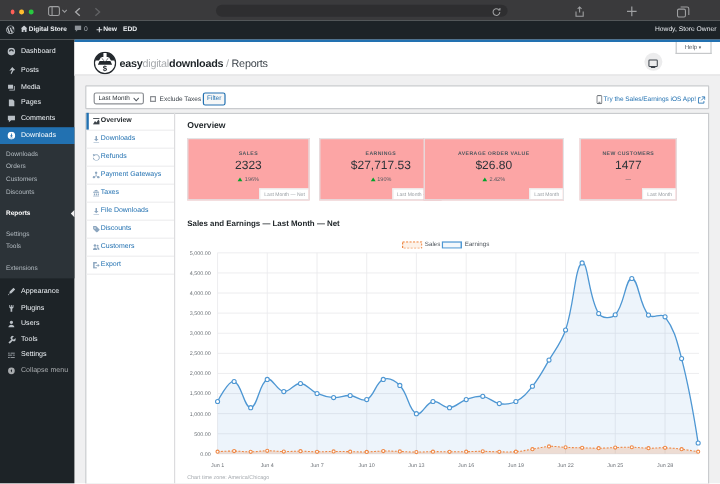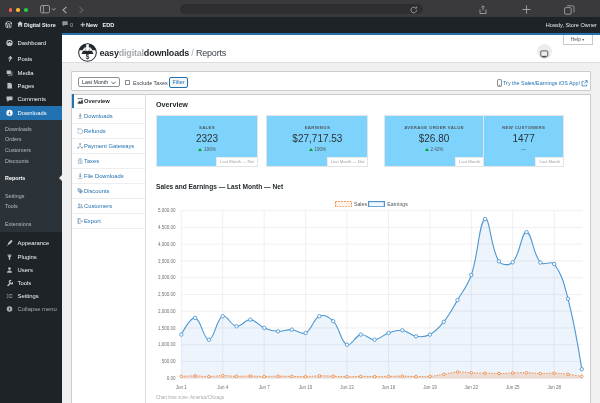--- a/index.html
+++ b/index.html
@@ -30,21 +30,21 @@
 #sel{position:absolute;left:77.5px;top:77.3px;width:42px;height:10.2px;border:1px solid #8c8f94;border-radius:2px;background:#fff;font-size:5.3px;color:#2c3338;line-height:8.8px;padding-left:3.5px}
 #cbx{position:absolute;left:124.8px;top:80.4px;width:5px;height:5px;border:1px solid #8c8f94;border-radius:0.5px;background:#fff}
 #fbtn{position:absolute;left:169px;top:77.3px;width:19px;height:10.3px;border:1px solid #2271b1;border-radius:2px;background:#f6f7f7;color:#2271b1;font-size:5.4px;text-align:center;line-height:8.6px}
 
 #panel{position:absolute;left:71px;top:93.5px;width:520px;height:310px;background:#fff;border:1px solid #c9cbce}
 #tabsep{position:absolute;left:145px;top:93.5px;width:1px;height:309px;background:#dcdcde}
 .tab{position:absolute;left:71.5px;width:73.5px;height:15.05px;border-bottom:1px solid #eeeeef;font-size:5.8px;color:#2271b1}
 .tab .ic{position:absolute;left:5.5px;top:50%;transform:translateY(-50%);width:6.5px;height:6.5px}
 .tab .tx{position:absolute;left:12.5px;top:50%;transform:translateY(-50%);white-space:nowrap}
 
-.card{position:absolute;top:114.5px;height:52px;background:#7dd3fc;border:1px solid #e3e4e6;text-align:center}
+.card{position:absolute;top:114.5px;height:52px;background:#fca5a5;border:1px solid #e3e4e6;text-align:center}
 .card .lb{margin-top:9.5px;font-size:4.3px;letter-spacing:.35px;color:#50575e;font-weight:bold}
 .card .vl{margin-top:3px;font-size:10px;color:#2c3338;font-weight:500}
 .card .dl{margin-top:2.5px;font-size:4.6px;color:#50575e}
 .card .tag{position:absolute;right:0;bottom:0;border-top:1px solid #eceded;border-left:1px solid #eceded;font-size:4.2px;color:#9ba0a5;padding:1.5px 3px;background:#fff}
 .tri{display:inline-block;width:0;height:0;border-left:2.2px solid transparent;border-right:2.2px solid transparent;border-bottom:3.6px solid #00a32a;margin-right:1.8px}
 svg text{font-family:"Liberation Sans",sans-serif}
 </style></head><body>
 <div id="page">
 
 <div id="chrome">
@@ -188,21 +188,21 @@
 </div>
 
 <div id="hdr"></div>
 <svg class="ab" style="left:78px;top:42.5px" width="19" height="19" viewBox="0 0 40 40">
  <circle cx="20" cy="20" r="18.6" fill="#fff" stroke="#23282d" stroke-width="2.2"></circle>
  <path fill="#23282d" d="M20 1.6A18.4 18.4 0 0 0 2.2 15.5L9.5 15.5 13 10l4 5.5h6L27 10l3.5 5.5h7.3A18.4 18.4 0 0 0 20 1.6z"></path>
  <path fill="#23282d" d="M10.5 16.5h19l3 6.5h-25z"></path>
  <path fill="#fff" d="M17.2 2.5h5.6v7h4.2L20 17.5 13 9.5h4.2z"></path>
  <text x="20" y="33.5" font-size="13.5" font-weight="bold" fill="#23282d" text-anchor="middle" font-family="Liberation Sans,sans-serif">$</text>
 </svg>
-<div class="ab" style="left:99.5px;top:47.5px;font-size:9px;color:#1d2327;font-weight:bold;letter-spacing:-0.2px">easy<span style="color:#a7aaad;font-weight:bold">digital</span>downloads<span style="color:#a7aaad;font-weight:normal"> / </span><span style="color:#3c434a;font-weight:normal">Reports</span></div>
+<div class="ab" style="left:99.5px;top:47.5px;font-size:9px;color:#1d2327;font-weight:bold;letter-spacing:-0.2px">easy<span style="color:#a7aaad;font-weight:normal">digital</span>downloads<span style="color:#a7aaad;font-weight:normal"> / </span><span style="color:#3c434a;font-weight:normal">Reports</span></div>
 <div id="helpbox">Help <span style="font-size:4px">▾</span></div>
 <div id="scrbtn"><svg width="8.5" height="8.5" viewBox="0 0 11 11" style="margin-top:3.2px">
         <rect x="1" y="1.2" width="9" height="7" rx="0.8" fill="none" stroke="#3c434a" stroke-width="1.1"></rect>
         <path fill="#3c434a" d="M3.6 8.2h3.8l0.7 1.6H2.9z"></path>
       </svg></div>
 
 <div id="fbar"></div>
 <div id="sel">Last Month<svg style="position:absolute;right:3px;top:3px" width="5" height="4" viewBox="0 0 8 6">
         <path d="M0.5 0.8L4 4.6 7.5 0.8" fill="none" stroke="#50575e" stroke-width="1.4"></path>
       </svg></div>
@@ -289,21 +289,21 @@
       <div class="vl">2323</div>
       <div class="dl"><span class="tri"></span>196%</div>
  <div class="tag">Last Month — Net</div>
     </div>
 <div class="card" style="left:266.4px;width:102px">
  <div class="lb">EARNINGS</div>
       <div class="vl">$27,717.53</div>
       <div class="dl"><span class="tri"></span>190%</div>
  <div class="tag">Last Month — Net</div>
     </div>
-<div class="card" style="left:384px;width:100px">
+<div class="card" style="left:353px;width:117px">
  <div class="lb">AVERAGE ORDER VALUE</div>
       <div class="vl">$26.80</div>
       <div class="dl"><span class="tri"></span>2.42%</div>
  <div class="tag">Last Month</div>
     </div>
 <div class="card" style="left:483.1px;width:81px">
  <div class="lb">NEW CUSTOMERS</div>
       <div class="vl">1477</div>
       <div class="dl">—</div>
  <div class="tag">Last Month</div>

